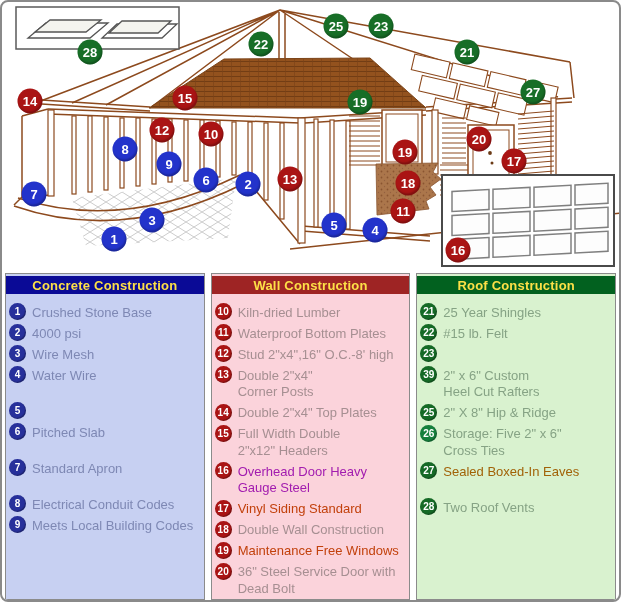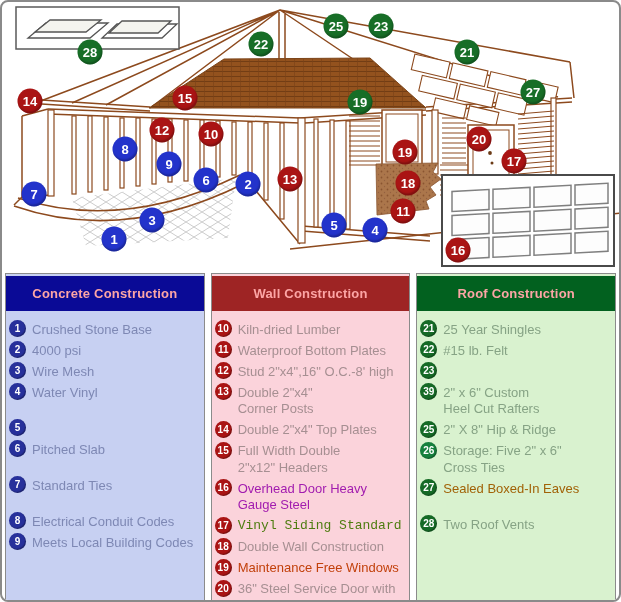--- a/index.html
+++ b/index.html
@@ -17,21 +17,21 @@
     color:#fff;font-weight:bold;font-size:13px;
     display:flex;align-items:center;justify-content:center;
     box-shadow:inset -1px -2px 2px rgba(0,0,0,.25);
   }
   .panels{flex:1;display:flex;gap:6px;padding:5px 3px 4px 3px;}
   .panel{
     flex:1;border:1px solid #8b8b8b;box-sizing:border-box;
     display:flex;flex-direction:column;overflow:hidden;
   }
   .panel-header{
-    height:35px;margin-top:2px;color:#fca5a5;font-weight:bold;font-size:13px;
+    height:18px;margin-top:2px;color:#fde047;font-weight:bold;font-size:13px;
     display:flex;align-items:center;justify-content:center;letter-spacing:.2px;
   }
   .items{padding:8px 2px 0 3px;}
   .row{display:flex;align-items:flex-start;min-height:21px;box-sizing:border-box;}
   .row.gap{margin-top:15px;}
   .row.two{margin-bottom:2px;}
   .num{
     flex:none;width:17px;height:17px;border-radius:50%;margin:1px 6px 0 0;
     color:#fff;font-weight:bold;font-size:10px;line-height:17px;text-align:center;
     box-shadow:inset -1px -1px 1px rgba(0,0,0,.3);
@@ -223,32 +223,32 @@
           <div class="row">
             <span class="num" style="background: rgb(39, 48, 155);">2</span>
             <span class="lbl" style="color: rgb(126, 136, 180);">4000 psi</span>
           </div>
           <div class="row">
             <span class="num" style="background: rgb(39, 48, 155);">3</span>
             <span class="lbl" style="color: rgb(126, 136, 180);">Wire Mesh</span>
           </div>
           <div class="row">
             <span class="num" style="background: rgb(39, 48, 155);">4</span>
-            <span class="lbl" style="color: rgb(126, 136, 180);">Water Vinyl</span>
+            <span class="lbl" style="color: rgb(126, 136, 180);">Water Wire</span>
           </div>
           <div class="row gap">
             <span class="num" style="background: rgb(39, 48, 155);">5</span>
           </div>
           <div class="row">
             <span class="num" style="background: rgb(39, 48, 155);">6</span>
             <span class="lbl" style="color: rgb(126, 136, 180);">Pitched Slab</span>
           </div>
           <div class="row gap">
             <span class="num" style="background: rgb(39, 48, 155);">7</span>
-            <span class="lbl" style="color: rgb(126, 136, 180);">Standard Ties</span>
+            <span class="lbl" style="color: rgb(126, 136, 180);">Standard Apron</span>
           </div>
           <div class="row gap">
             <span class="num" style="background: rgb(39, 48, 155);">8</span>
             <span class="lbl" style="color: rgb(126, 136, 180);">Electrical Conduit Codes</span>
           </div>
           <div class="row">
             <span class="num" style="background: rgb(39, 48, 155);">9</span>
             <span class="lbl" style="color: rgb(126, 136, 180);">Meets Local Building Codes</span>
           </div>
         </div>
@@ -279,21 +279,21 @@
           <div class="row two">
             <span class="num" style="background: rgb(170, 20, 20);">15</span>
             <span class="lbl" style="color: rgb(166, 143, 146);">Full Width Double<br>2"x12" Headers</span>
           </div>
           <div class="row two">
             <span class="num" style="background: rgb(170, 20, 20);">16</span>
             <span class="lbl" style="color: #a21caf;">Overhead Door Heavy<br>Gauge Steel</span>
           </div>
           <div class="row">
             <span class="num" style="background: rgb(170, 20, 20);">17</span>
-            <span class="lbl" style="color: #4d7c0f; font-family: Liberation Mono, monospace;">Vinyl Siding Standard</span>
+            <span class="lbl" style="color: #c2410c;">Vinyl Siding Standard</span>
           </div>
           <div class="row">
             <span class="num" style="background: rgb(170, 20, 20);">18</span>
             <span class="lbl" style="color: rgb(166, 143, 146);">Double Wall Construction</span>
           </div>
           <div class="row">
             <span class="num" style="background: rgb(170, 20, 20);">19</span>
             <span class="lbl" style="color: #c2410c;">Maintenance Free Windows</span>
           </div>
           <div class="row two">

